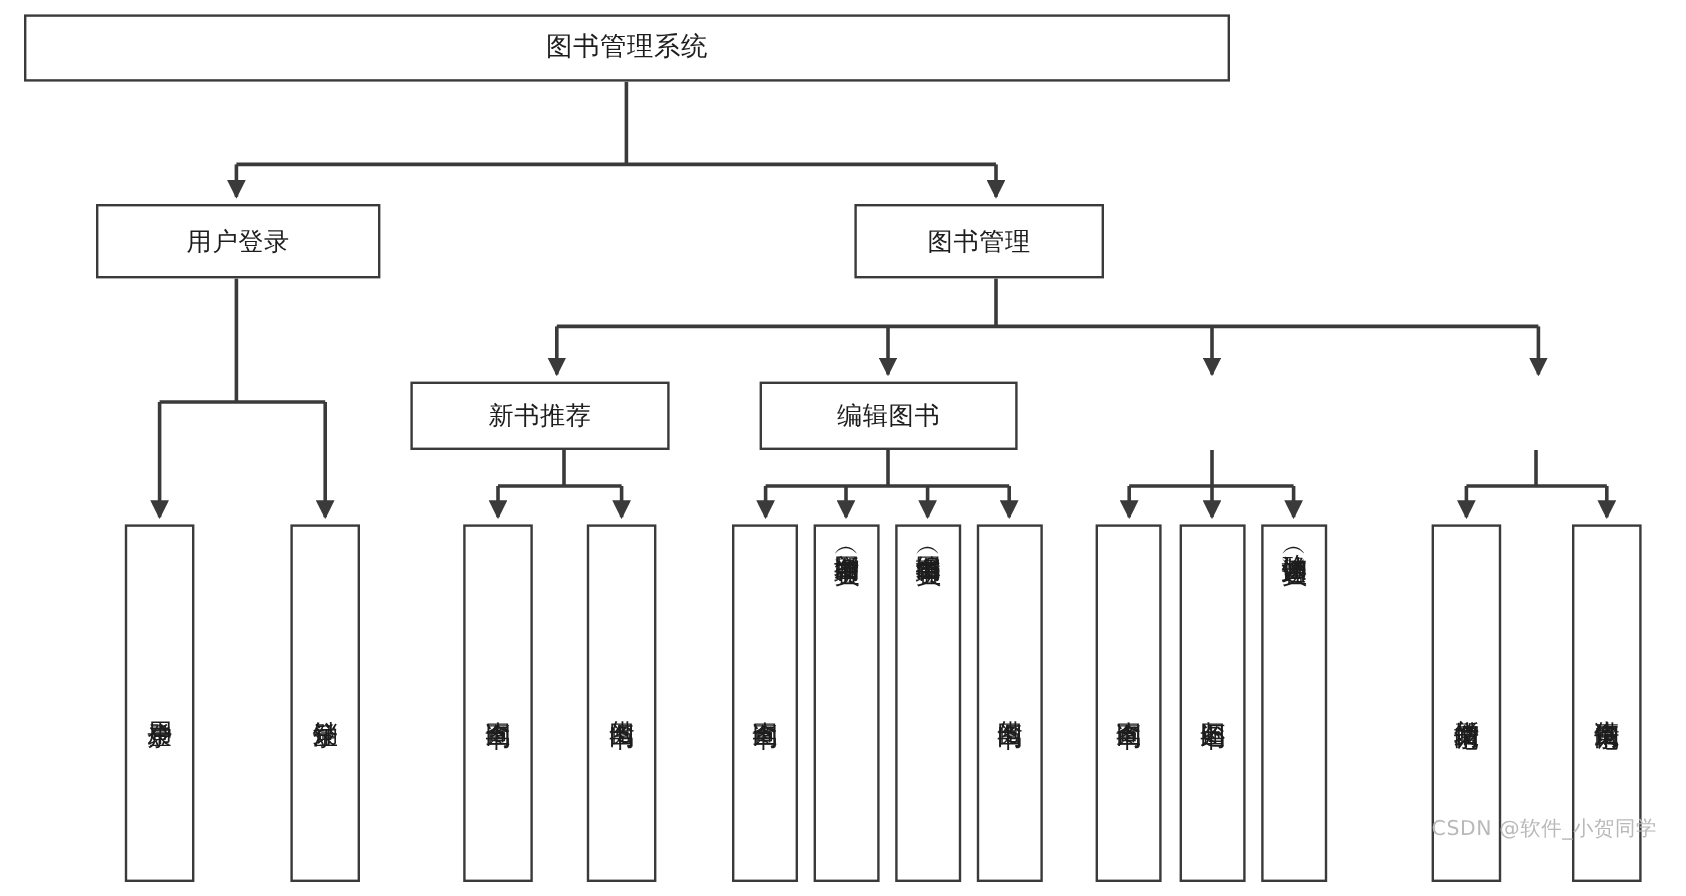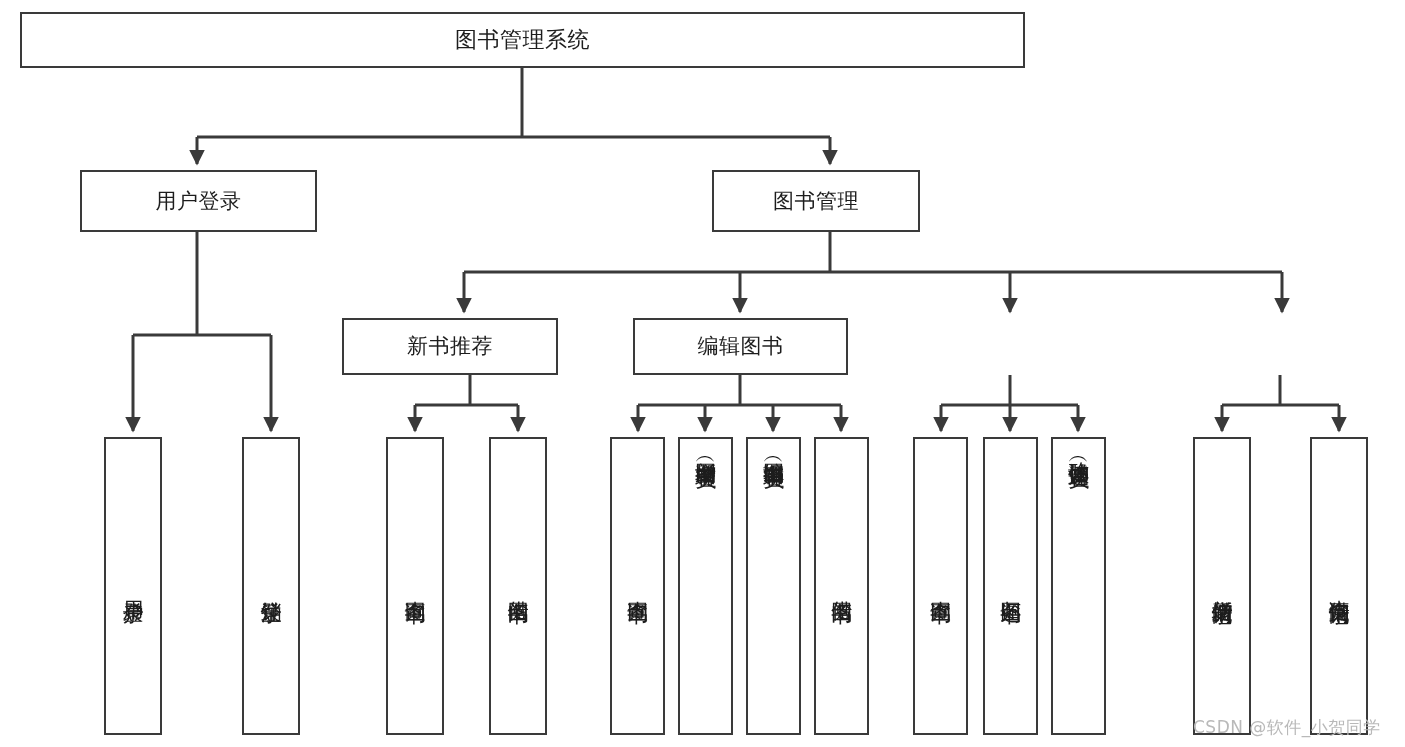--- a/index.html
+++ b/index.html
@@ -204,15 +204,15 @@
   </div>
 
   <div class="node v mid" style="left:1193px; top:437px; width:58px; height:298px;">
     <span class="label">新增借阅记录</span>
   </div>
 
   <div class="node v mid" style="left:1310px; top:437px; width:58px; height:298px;">
     <span class="label">查询借阅记录</span>
   </div>
 
-  <div class="watermark" style="left:1193px; top:716px;">CSDN @软件_小贺同学</div>
+  <div class="watermark" style="left:1193px; top:679px;">CSDN @软件_小贺同学</div>
 
 </div>
 
 </body></html>

